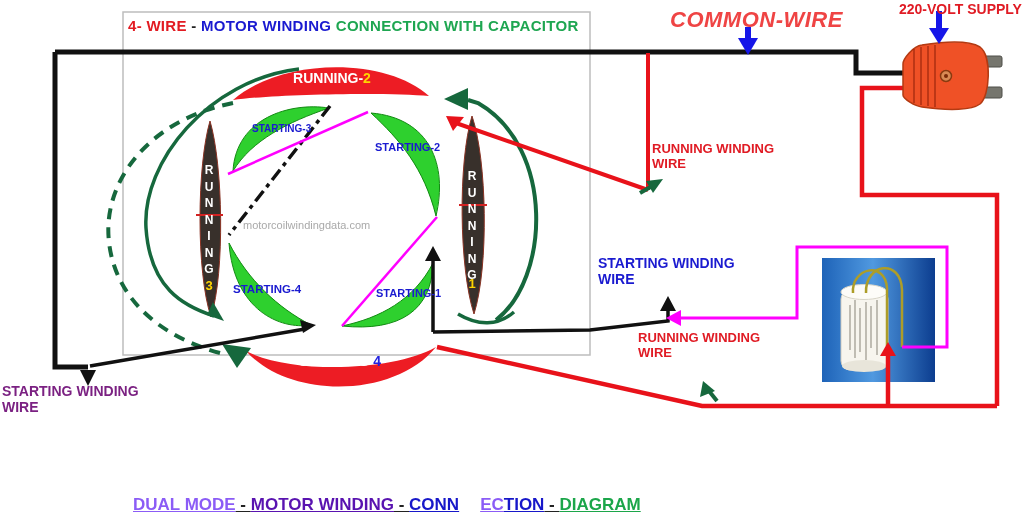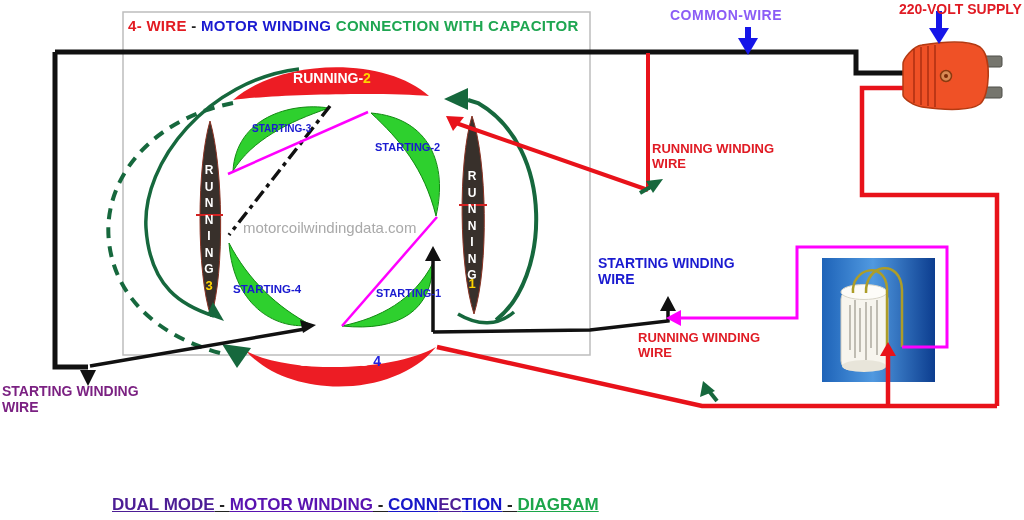--- a/index.html
+++ b/index.html
@@ -5,46 +5,46 @@
   html,body{margin:0;padding:0;background:#ffffff;}
   #stage{position:relative;width:1024px;height:520px;background:#ffffff;overflow:hidden;
          font-family:"Liberation Sans",sans-serif;font-weight:bold;}
   #wires{position:absolute;left:0;top:0;}
   .lbl{position:absolute;white-space:nowrap;font-weight:bold;}
   .ctr{text-align:center;}
   
   .title{left:128px;top:17px;font-size:15px;letter-spacing:.3px;}
   .t-red{color:#e21b22;} .t-blk{color:#222;} .t-blue{color:#1a1ad0;} .t-grn{color:#1ea651;}
   
-  .common{left:670px;top:7px;font-size:14px;color:#8b5cf6;letter-spacing:.5px;}
+  .common{left:670px;top:7px;font-size:22px;color:#ef4444;letter-spacing:.5px;font-style:italic;}
   .volt{left:883px;top:1px;font-size:14px;color:#e01b24;margin-left:16px;}
   
   .run2{left:268px;top:70px;width:128px;font-size:14px;color:#fff;}
   .run4{left:272px;top:353px;width:136px;font-size:14px;color:#fff;}
   .numy{color:#ffd400;} .numb{color:#2222e0;}
   .vtext{position:absolute;width:16px;text-align:center;font-size:12px;line-height:16.5px;color:#fff;}
   .vl{left:201px;top:162px;} .vr{left:464px;top:168px;}
   .lnum{position:absolute;width:16px;text-align:center;font-size:13px;color:#ffd400;}
   .nl{left:201px;top:278px;} .nr{left:464px;top:276px;}
   .spet{color:#1a1ad0;}
   .s3{left:252px;top:123px;font-size:10px;}
   .s2{left:375px;top:141px;font-size:11px;}
   .s4{left:233px;top:283px;font-size:11.5px;}
   .s1{left:376px;top:287px;font-size:11px;}
-  .wm{left:243px;top:219px;font-size:15px;color:#a9a9a9;font-weight:normal;}
+  .wm{left:243px;top:219px;font-size:11px;color:#a9a9a9;font-weight:normal;}
   
   .wlab{position:absolute;font-weight:bold;}
   .rwt{left:652px;top:141px;width:155px;font-size:13px;line-height:15px;color:#e01b24;}
   .swr{left:598px;top:255px;width:165px;font-size:14px;line-height:16px;color:#1a1ad0;}
   .rwb{left:638px;top:330px;width:155px;font-size:13px;line-height:15px;color:#e01b24;}
   .swl{left:2px;top:383px;width:148px;font-size:14px;line-height:16px;color:#7b2182;}
   
   .footer{left:112px;top:495px;font-size:17px;}
   .footer span{text-decoration:underline;}
-  .f-red{color:#4c1d95;} .f-pur{color:#5913b0;} .f-blu{color:#1717c9;} .f-grn{color:#1ca64a;}
+  .f-red{color:#8b5cf6;margin-left:21px;} .f-pur{color:#5913b0;} .f-blu{color:#1717c9;} .f-grn{color:#1ca64a;}
   .f-dash{color:#222;}
 </style>
 </head>
 <body>
 
 <div id="stage">
 
   <svg id="wires" width="1024" height="520" viewBox="0 0 1024 520">
     <defs>
       <linearGradient id="capbg" x1="0" y1="0" x2="1" y2="0">

